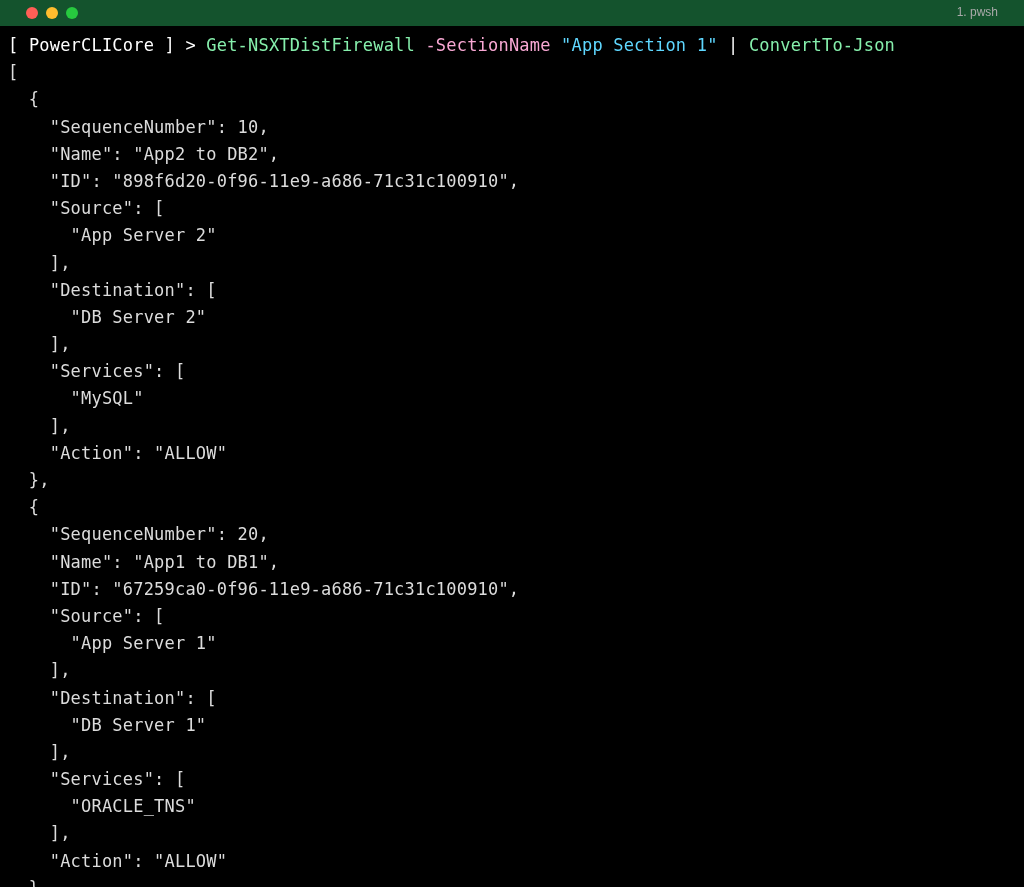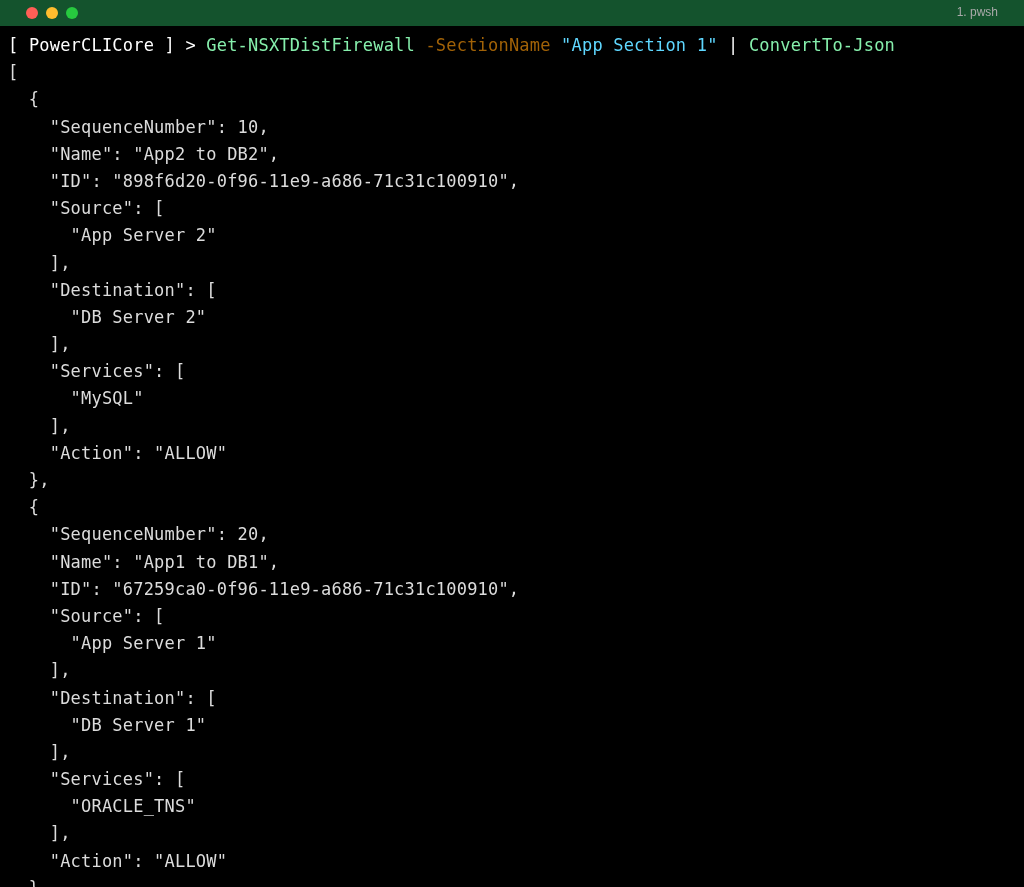--- a/index.html
+++ b/index.html
@@ -42,21 +42,21 @@
       font-size: 12px;
       font-family: -apple-system, BlinkMacSystemFont, sans-serif;
     }
     .terminal {
       padding: 6px 8px;
       white-space: pre;
       letter-spacing: 0.2px;
     }
     .c-white { color: #ffffff; }
     .c-yellow { color: #86efac; }
-    .c-gray { color: #a16207; }
+    .c-gray { color: #f9a8d4; }
     .c-cyan { color: #5fd7ff; }
     .c-output { color: #dcdcdc; }
   </style>
 </head>
 <body>
 
 <div class="titlebar">
   <div class="traffic-lights">
     <div class="traffic-light tl-red"></div>
     <div class="traffic-light tl-yellow"></div>

